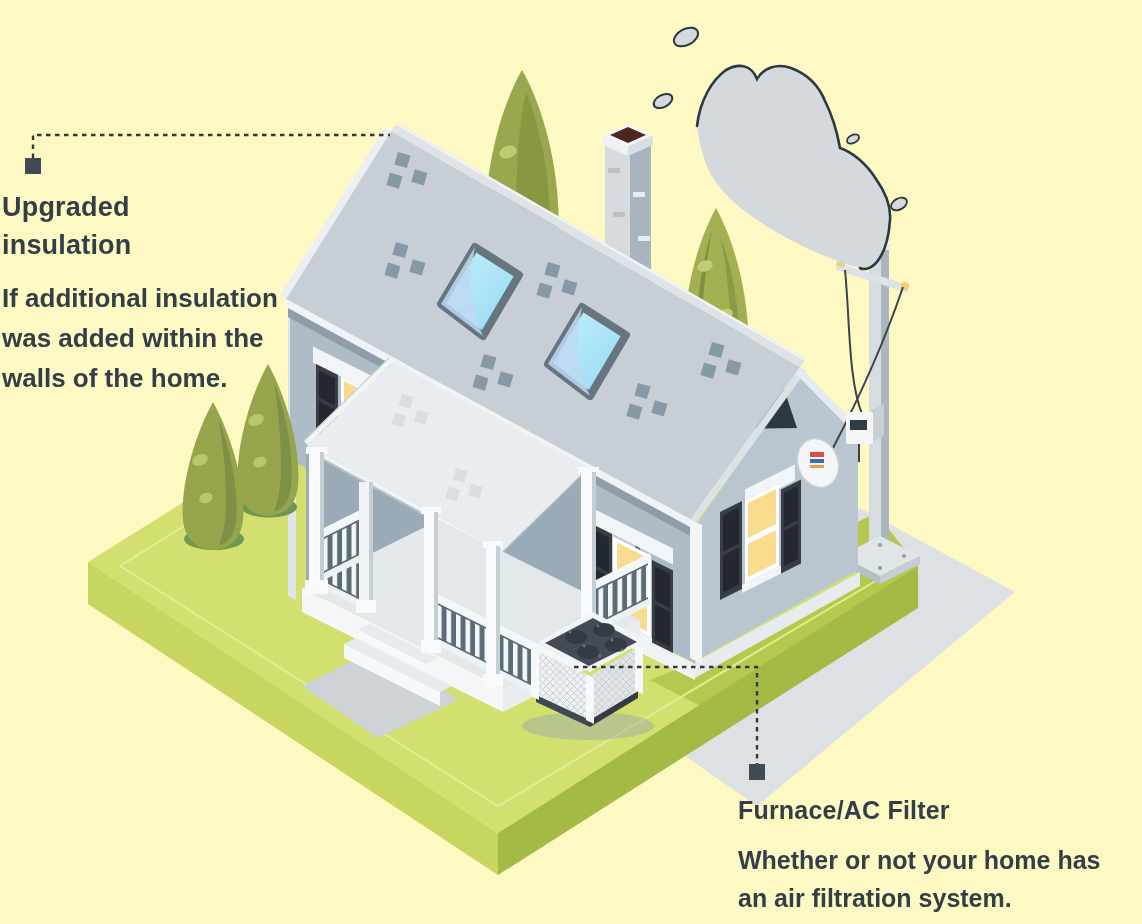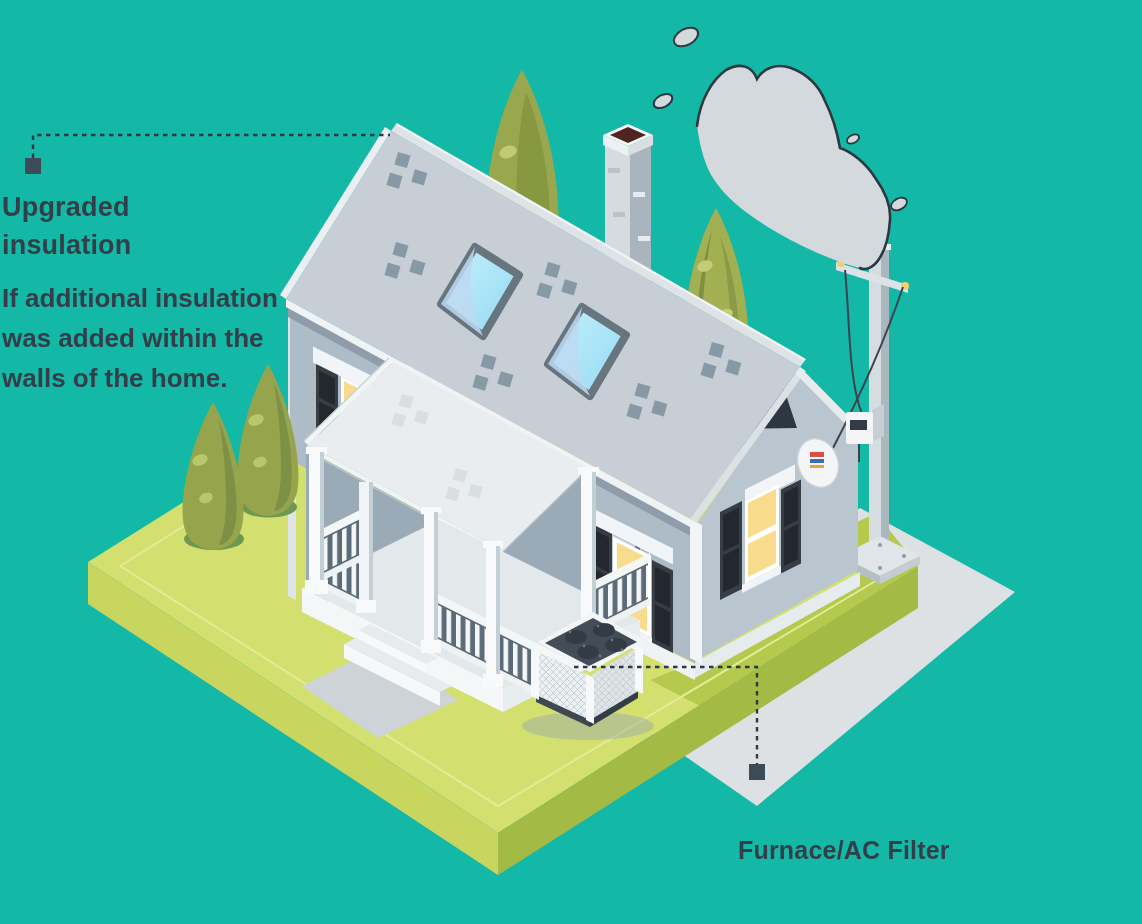--- a/index.html
+++ b/index.html
@@ -17,29 +17,29 @@
     --wall-side:#b9c6cf;
     --trim:#f2f5f7;
     --glass-yellow:#f8db8d;
     --shutter:#363d45;
     --sky-glass:#abe7f8;
     --cloud:#d3d9dd;
     --outline:#2b3842;
     --drive:#dde1e4;
   }
   html,body{margin:0;padding:0;background:#fff;}
-  .stage{position:relative;width:1142px;height:924px;background:#14b8a6;overflow:hidden;
+  .stage{position:relative;width:1142px;height:924px;background:#fef9c3;overflow:hidden;
          font-family:"Liberation Sans", sans-serif;}
   .stage svg{position:absolute;left:0;top:0;}
   .callout{position:absolute;color:var(--ink);}
   .callout h2{margin:0;font-size:27px;line-height:38px;font-weight:bold;letter-spacing:.2px;}
   .callout p{margin:14px 0 0 0;font-size:26px;line-height:40px;font-weight:700;}
   .callout.insulation{left:2px;top:188px;width:300px;}
   .callout.insulation h2{width:190px;}
-  .callout.filter{left:738px;top:795px;width:380px;margin-top:40px;}
+  .callout.filter{left:738px;top:795px;width:380px;}
   .callout.filter h2{font-size:25px;line-height:30px;}
   .callout.filter p{font-size:25px;line-height:38px;margin-top:16px;}
 </style>
 </head>
 <body>
 
 <div class="stage">
 
 <svg width="1142" height="924" viewBox="0 0 1142 924">
   <defs>
@@ -387,15 +387,16 @@
   </g>
 </svg>
 
 <div class="callout insulation">
   <h2>Upgraded insulation</h2>
   <p>If additional insulation was added within the walls of the home.</p>
 </div>
 
 <div class="callout filter">
   <h2>Furnace/AC Filter</h2>
+  <p>Whether or not your home has an air filtration system.</p>
 </div>
 
 </div>
 
 </body></html>

